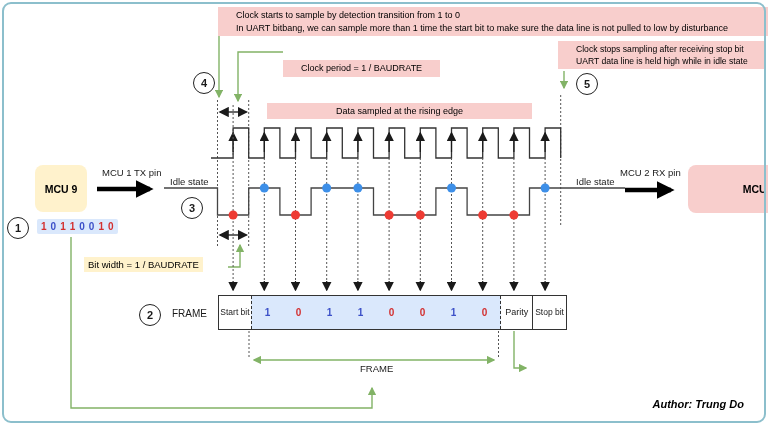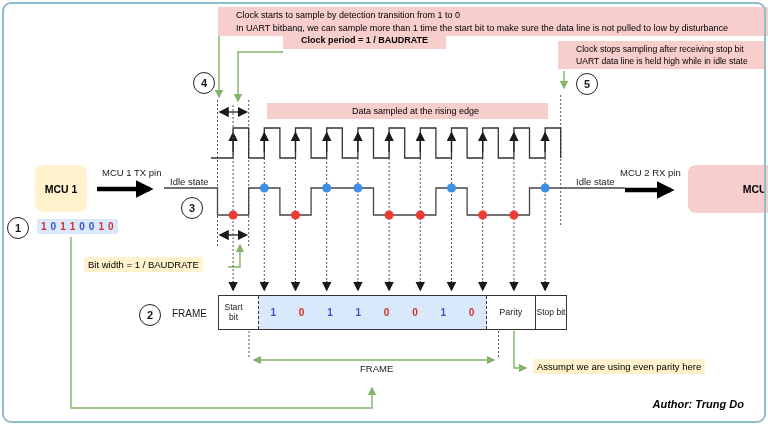--- a/index.html
+++ b/index.html
@@ -17,30 +17,30 @@
   .yellow-box{position:absolute;background:var(--yellow);font-size:9.5px;padding:2px 4px;color:#000;white-space:nowrap;}
   .circle{position:absolute;width:22px;height:22px;border:1.6px solid #222;border-radius:50%;
           background:#fff;font-size:11px;font-weight:bold;display:flex;align-items:center;justify-content:center;box-sizing:border-box;}
   .mcu{position:absolute;border-radius:8px;font-size:10.5px;font-weight:bold;display:flex;align-items:center;justify-content:center;color:#000;}
   #mcu1{left:35px;top:165px;width:52px;height:47px;background:var(--yellow);}
   #mcu2{left:688px;top:165px;width:62px;height:48px;background:var(--pink);padding-left:40px;}
   #binary-box{position:absolute;left:37px;top:219px;background:var(--lblue);padding:2px 4px;display:flex;gap:4px;
               font-size:10px;font-weight:bold;border-radius:2px;}
   .c-red{color:var(--dred);} .c-blue{color:var(--dblue);}
   
-  #frame-row{position:absolute;left:218px;top:295px;width:349px;height:35px;border:1px solid #333;box-sizing:border-box;display:flex;background:#fff;gap:10px;}
+  #frame-row{position:absolute;left:218px;top:295px;width:349px;height:35px;border:1px solid #333;box-sizing:border-box;display:flex;background:#fff;}
   .fcell{display:flex;align-items:center;justify-content:center;text-align:center;box-sizing:border-box;font-size:8.5px;line-height:1.15;}
   #f-start{width:32px;}
   #f-data{width:249px;background:var(--lblue);border-left:1px dashed #333;border-right:1px dashed #333;display:flex;}
   #f-data span{flex:1;display:flex;align-items:center;justify-content:center;font-size:10px;font-weight:bold;}
   #f-parity{width:31px;font-size:9px;}
   #f-stop{width:34px;border-left:1px solid #333;}
   #author{position:absolute;right:24px;top:398px;font-size:11px;font-weight:bold;font-style:italic;color:#000;}
   #banner{position:absolute;left:267px;top:103px;width:265px;height:16px;background:var(--pink);
-          font-size:9px;display:flex;align-items:center;justify-content:center;color:#000;padding-left:16px;}
+          font-size:9px;display:flex;align-items:center;justify-content:center;color:#000;}
 </style>
 </head>
 <body>
 
 <div id="canvas">
 
   <svg width="768" height="425">
     <defs>
       <marker id="ab" viewBox="0 0 10 10" refX="8.5" refY="5" markerWidth="8" markerHeight="8" orient="auto-start-reverse">
         <path d="M0,0 L10,5 L0,10 z" fill="#1a1a1a"></path>
@@ -122,31 +122,30 @@
         <line x1="545.1" y1="158" x2="545.1" y2="280" stroke="#555" stroke-width="1" stroke-dasharray="2 2"></line>
         <line x1="545.1" y1="281" x2="545.1" y2="290" stroke="#1a1a1a" stroke-width="1.2" marker-end="url(#ab)"></line>
         <circle cx="545.1" cy="188" r="4.5" fill="#3D8FE8"></circle>
       </g>
   </svg>
 
   <div class="pink-box" style="left:218px;top:7px;width:520px;">
     <div>Clock starts to sample by detection transition from 1 to 0</div>
     <div>In UART bitbang, we can sample more than 1 time the start bit to make sure the data line is not pulled to low by disturbance</div>
   </div>
-  <div class="pink-box" style="left:283px;top:32px;white-space:nowrap;font-weight:bold;">Clock period = 1 / BAUDRATE</div>
+  <div class="pink-box" style="left:283px;top:60px;white-space:nowrap;">Clock period = 1 / BAUDRATE</div>
   <div class="pink-box" style="left:558px;top:41px;font-size:8.6px;">
     <div>Clock stops sampling after receiving stop bit</div>
     <div>UART data line is held high while in idle state</div>
   </div>
   <div id="banner">Data sampled at the rising edge</div>
 
   <div class="yellow-box" style="left:84px;top:257px;">Bit width = 1 / BAUDRATE</div>
-  <div class="yellow-box" style="left:533px;top:359px;">Assumpt we are using even parity here</div>
 
-  <div id="mcu1" class="mcu">MCU 1</div>
+  <div id="mcu1" class="mcu">MCU 9</div>
   <div id="mcu2" class="mcu">MCU 2</div>
   <div class="lbl" style="left:102px;top:167px;">MCU 1 TX pin</div>
   <div class="lbl" style="left:620px;top:167px;">MCU 2 RX pin</div>
   <div class="lbl" style="left:170px;top:176px;">Idle state</div>
   <div class="lbl" style="left:576px;top:176px;">Idle state</div>
 
   <div class="circle" style="left:7px;top:217px;">1</div>
   <div class="circle" style="left:139px;top:304px;">2</div>
   <div class="circle" style="left:181px;top:197px;">3</div>
   <div class="circle" style="left:193px;top:72px;">4</div>

